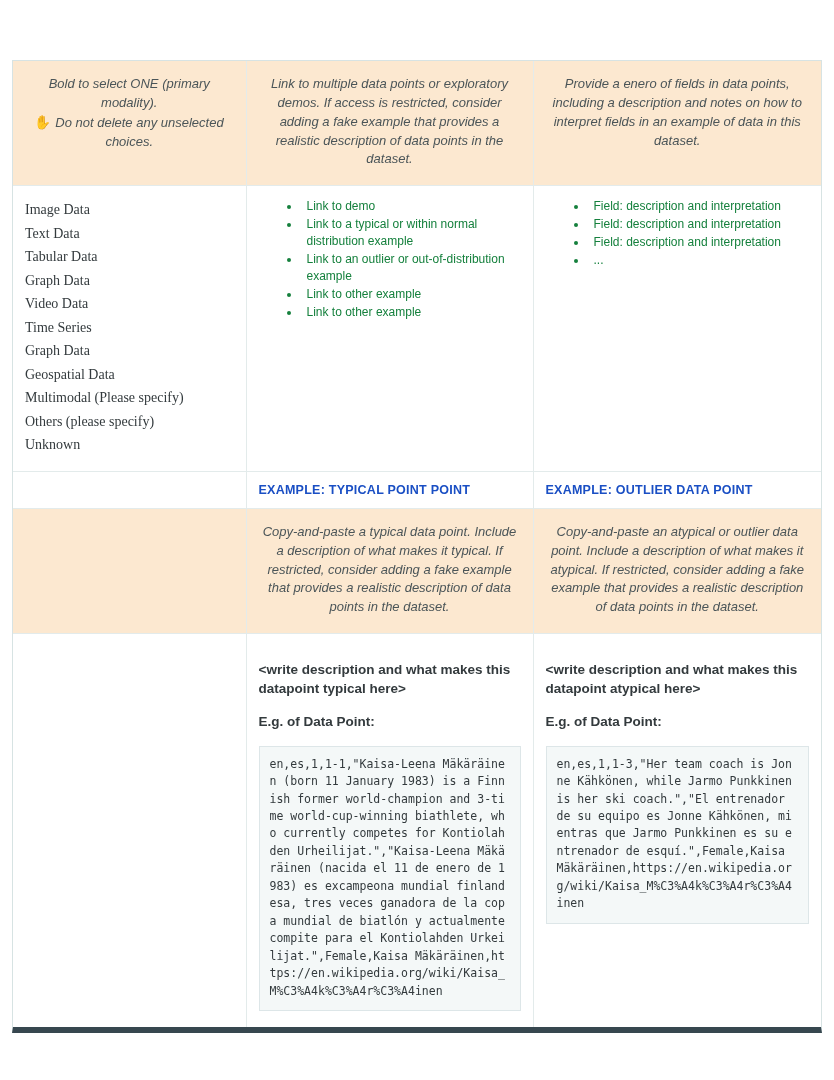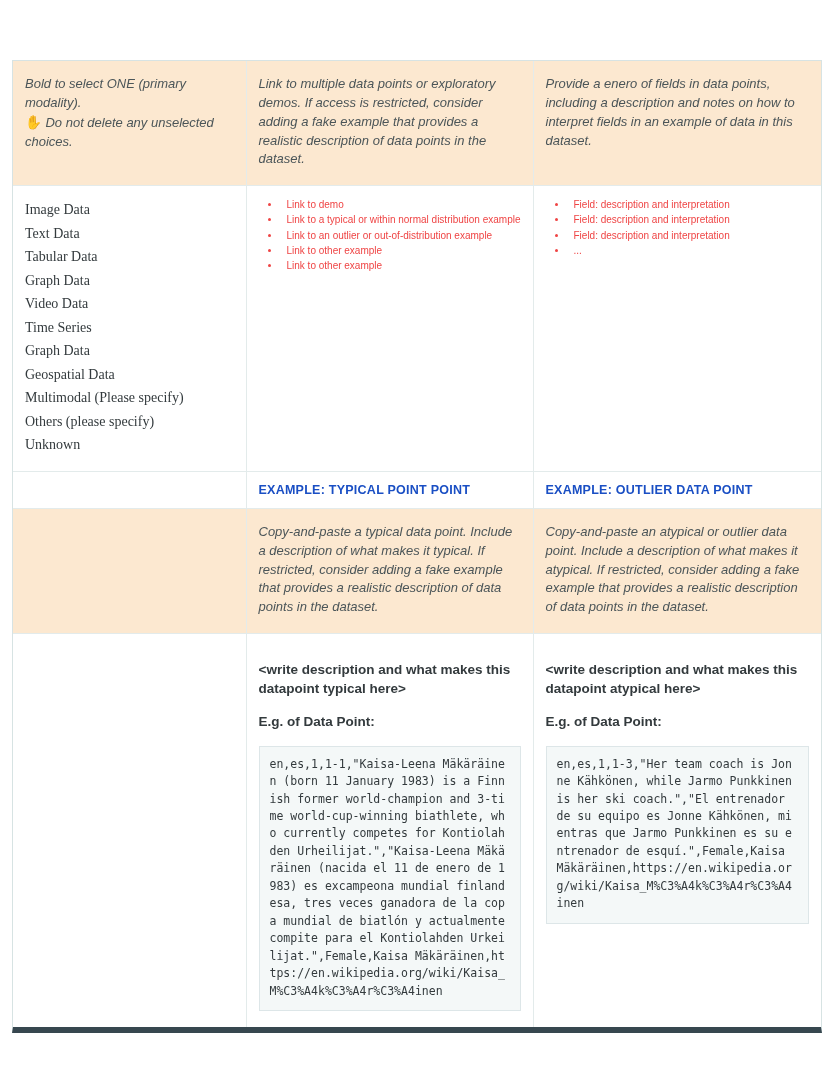--- a/index.html
+++ b/index.html
@@ -51,43 +51,43 @@
   table.grid tr.lastrow td { border-bottom: none; }
 
   .colhead {
     padding: 11px 12px 11px 12px;
     color: #1a4fc4;
     font-size: 12.5px;
     font-weight: 700;
     letter-spacing: 0.25px;
     white-space: nowrap;
   }
-  .peach { background: #fce8d0; }
+  .peach { background: #fce8d0; text-align: center; }
   .instr {
     padding: 14px 12px 16px 12px;
     font-style: italic;
     color: #4b5558;
     font-size: 13px;
     line-height: 1.45;
   }
   .instr .hand { font-style: normal; font-size: 13.5px; }
   .plainlist {
     padding: 12px 12px 14px 12px;
     font-size: 14px;
     color: #333a3d;
     line-height: 1.68;
     font-family: Liberation Serif, serif;
   }
   .plainlist div { white-space: nowrap; }
 
   ul.bul {
     margin: 12px 0 14px 0;
-    padding-left: 34px;
-    font-size: 10px;
-    color: #ef4444;
+    padding-left: 54px;
+    font-size: 12px;
+    color: #15803d;
     line-height: 1.42;
   }
   ul.bul li { margin-bottom: 1px; padding-left: 6px; }
 
   .body-text {
     padding: 14px 12px 8px 12px;
     font-size: 13.5px;
     color: #333a3d;
     line-height: 1.42;
   }

